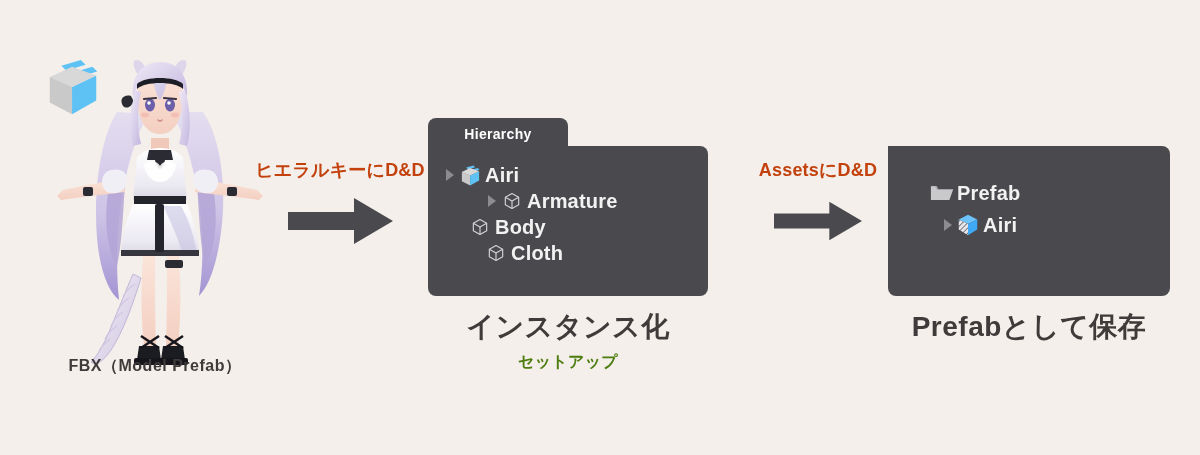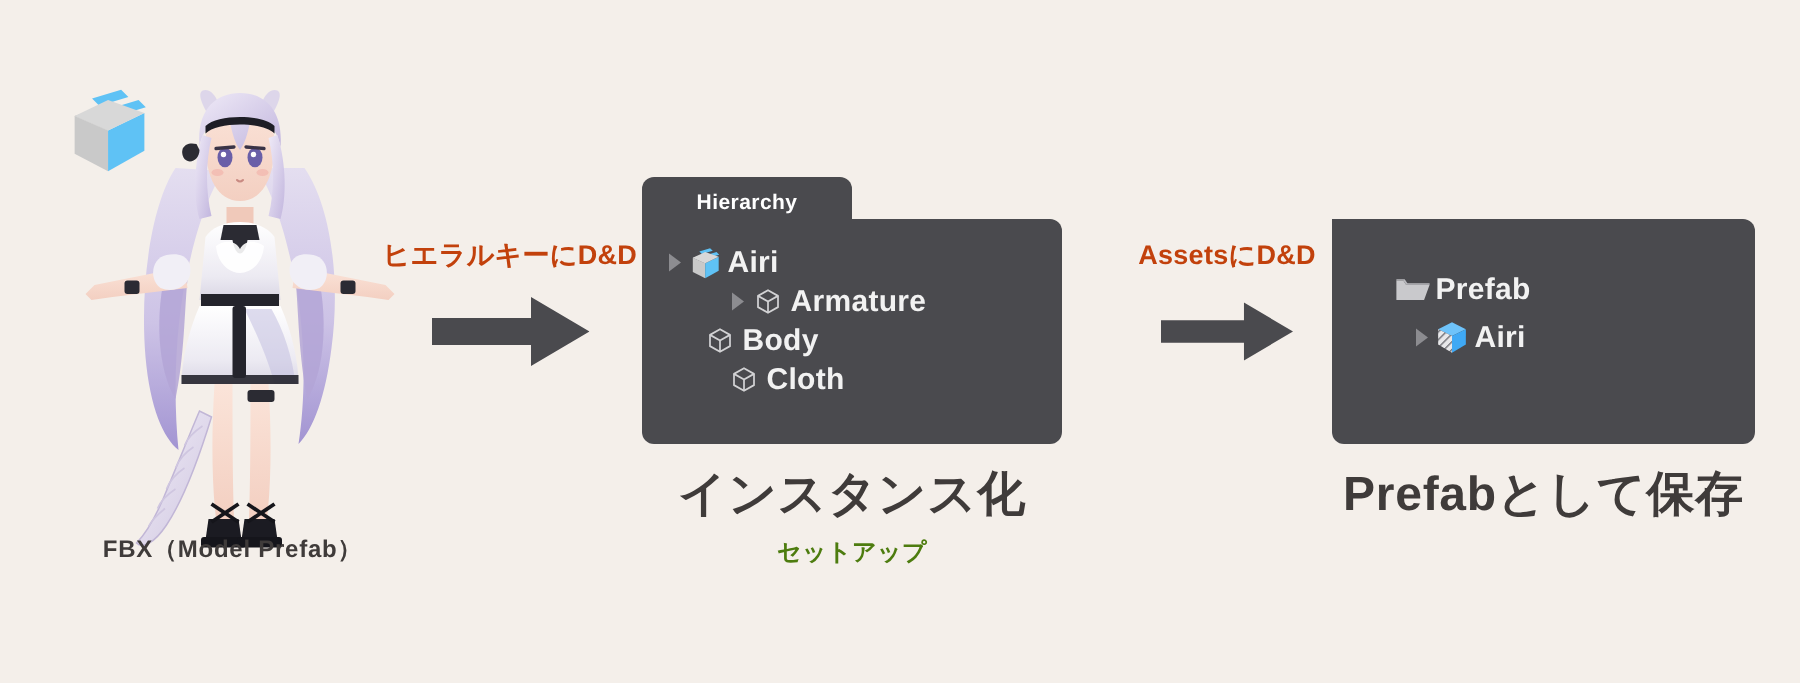--- a/index.html
+++ b/index.html
@@ -157,21 +157,21 @@
     justify-content: center;
   }
 
   
   .panel-caption {
     position: absolute;
     text-align: center;
     white-space: nowrap;
   }
   .cap-main {
-    font-size: 32px;
+    font-size: 28px;
     font-weight: bold;
     color: #3f3b3a;
     letter-spacing: 0.5px;
   }
   .cap-sub {
     font-size: 16px;
     font-weight: bold;
     color: #4d7c0f;
     margin-top: 6px;
     letter-spacing: 0.3px;

